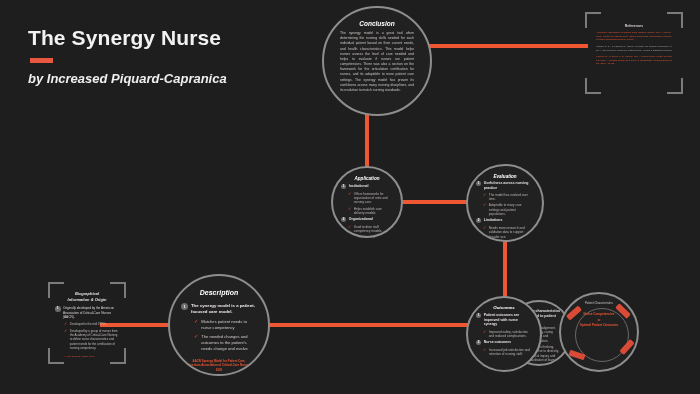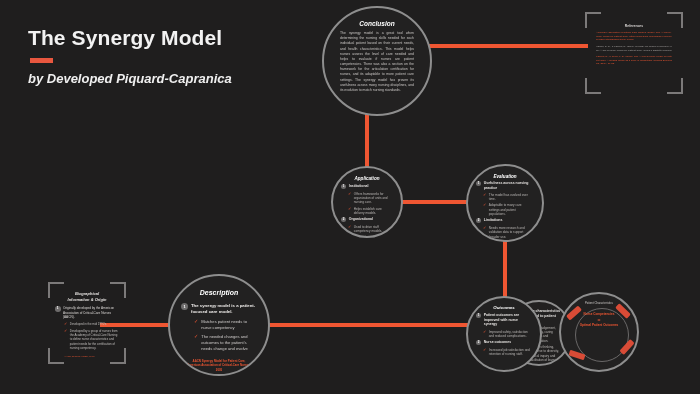--- a/index.html
+++ b/index.html
@@ -215,23 +215,23 @@
   #box-bio .bio-foot {
     font-size: 2.4px; color: #ef5632; padding: 2px 8px 0 16px; line-height: 1.4;
   }
 </style>
 </head>
 <body>
 
 <div id="canvas">
 
   <div id="title-block">
-    <div id="main-title">The Synergy Model</div>
+    <div id="main-title">The Synergy Nurse</div>
     <div id="title-rule"></div>
-    <div id="author">by Developed Piquard-Capranica</div>
+    <div id="author">by Increased Piquard-Capranica</div>
   </div>
 
   <div class="conn v" style="left:365px; top:112px; height:58px;"></div>
   <div class="conn h" style="left:428px; top:44px; width:160px;"></div>
   <div class="conn h" style="left:396px; top:200px; width:76px;"></div>
   <div class="conn v" style="left:503px; top:236px; height:66px;"></div>
   <div class="conn h" style="left:100px; top:323px; width:78px;"></div>
   <div class="conn h" style="left:262px; top:323px; width:212px;"></div>
 
   <div class="node" id="node-conclusion">

